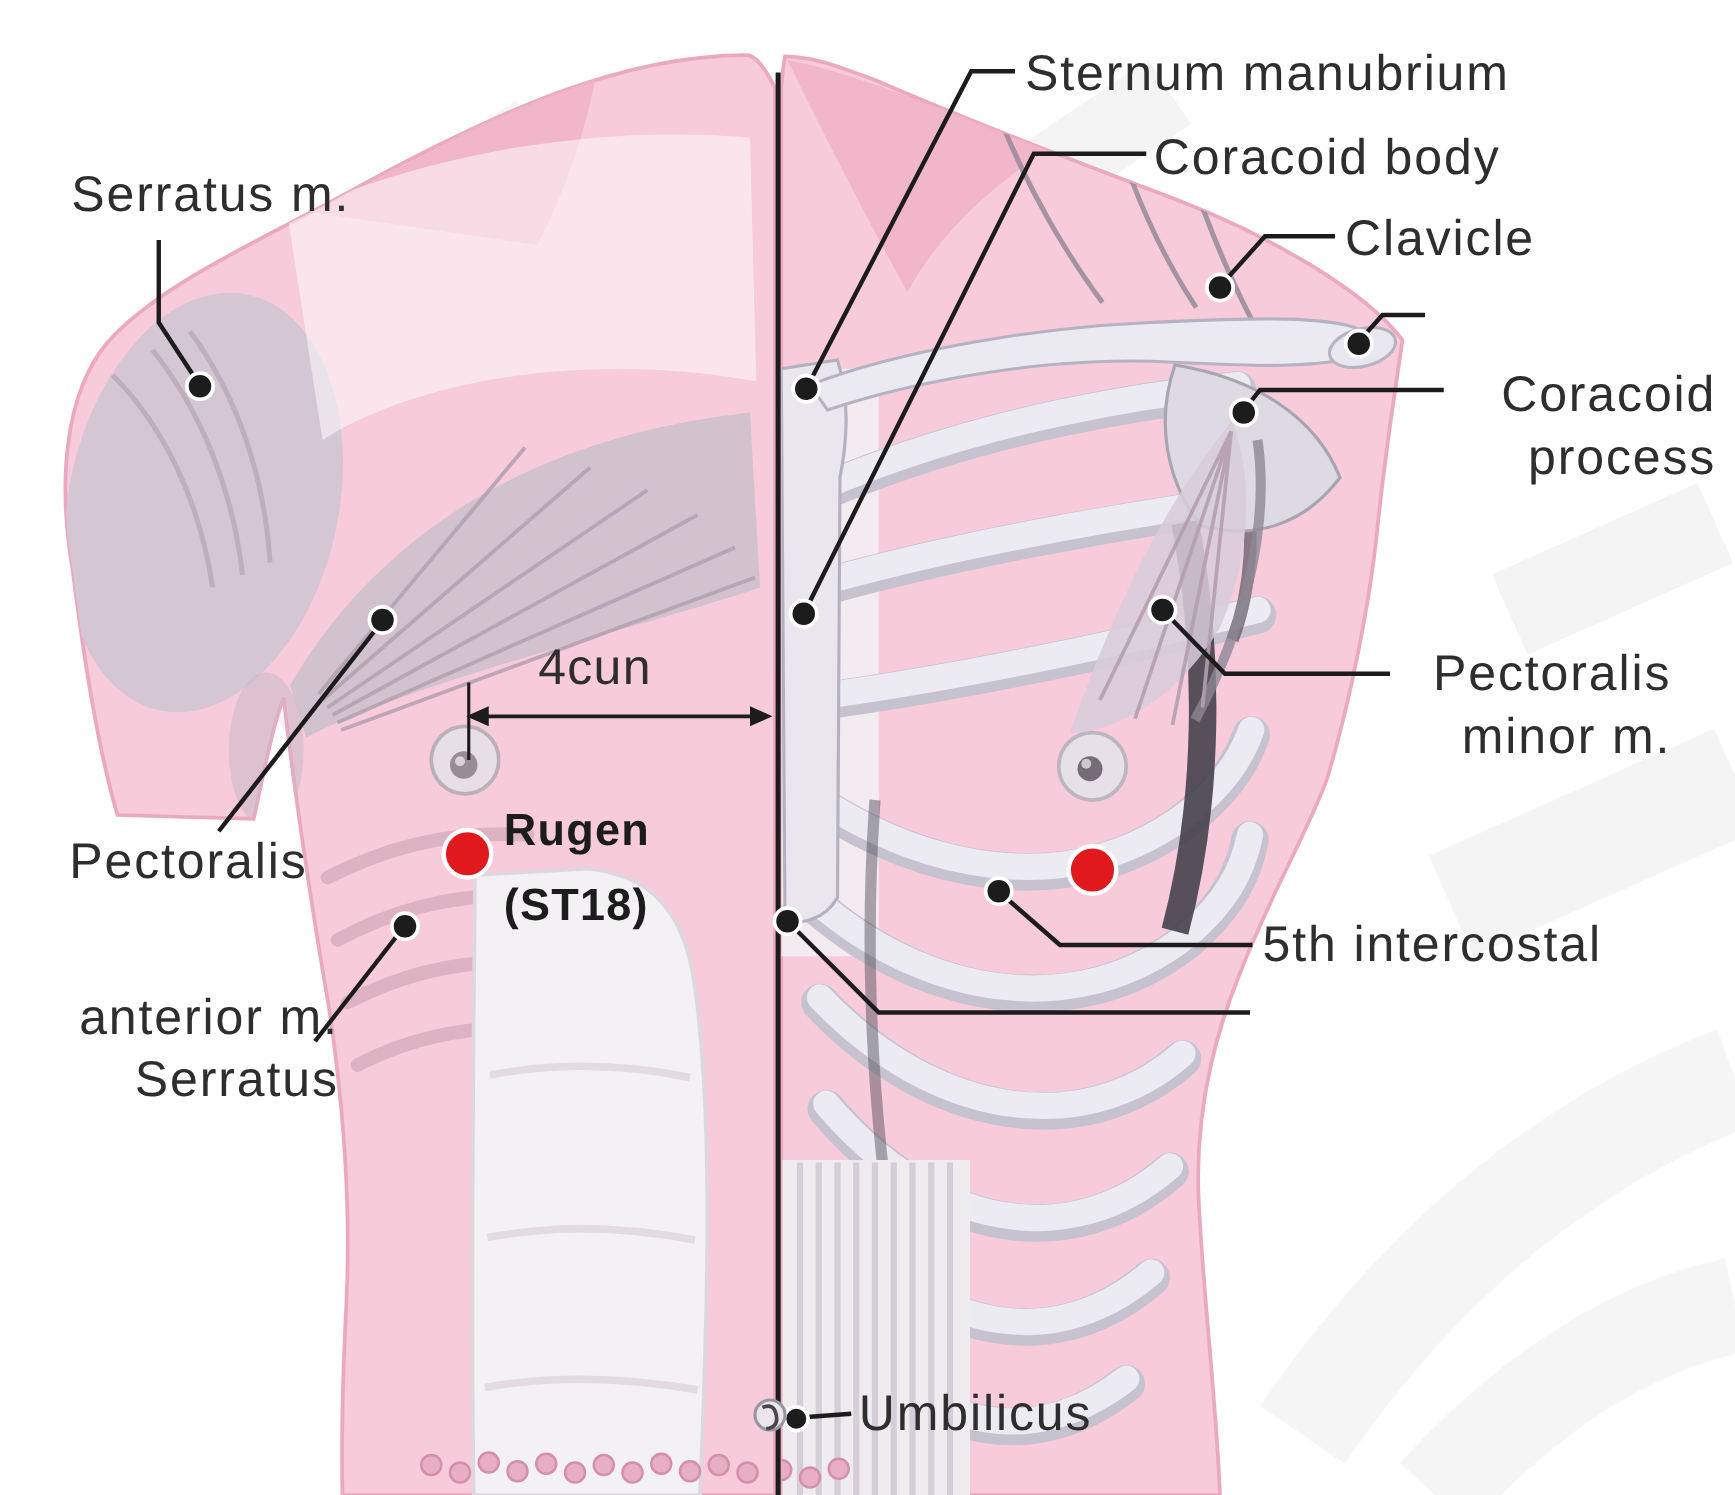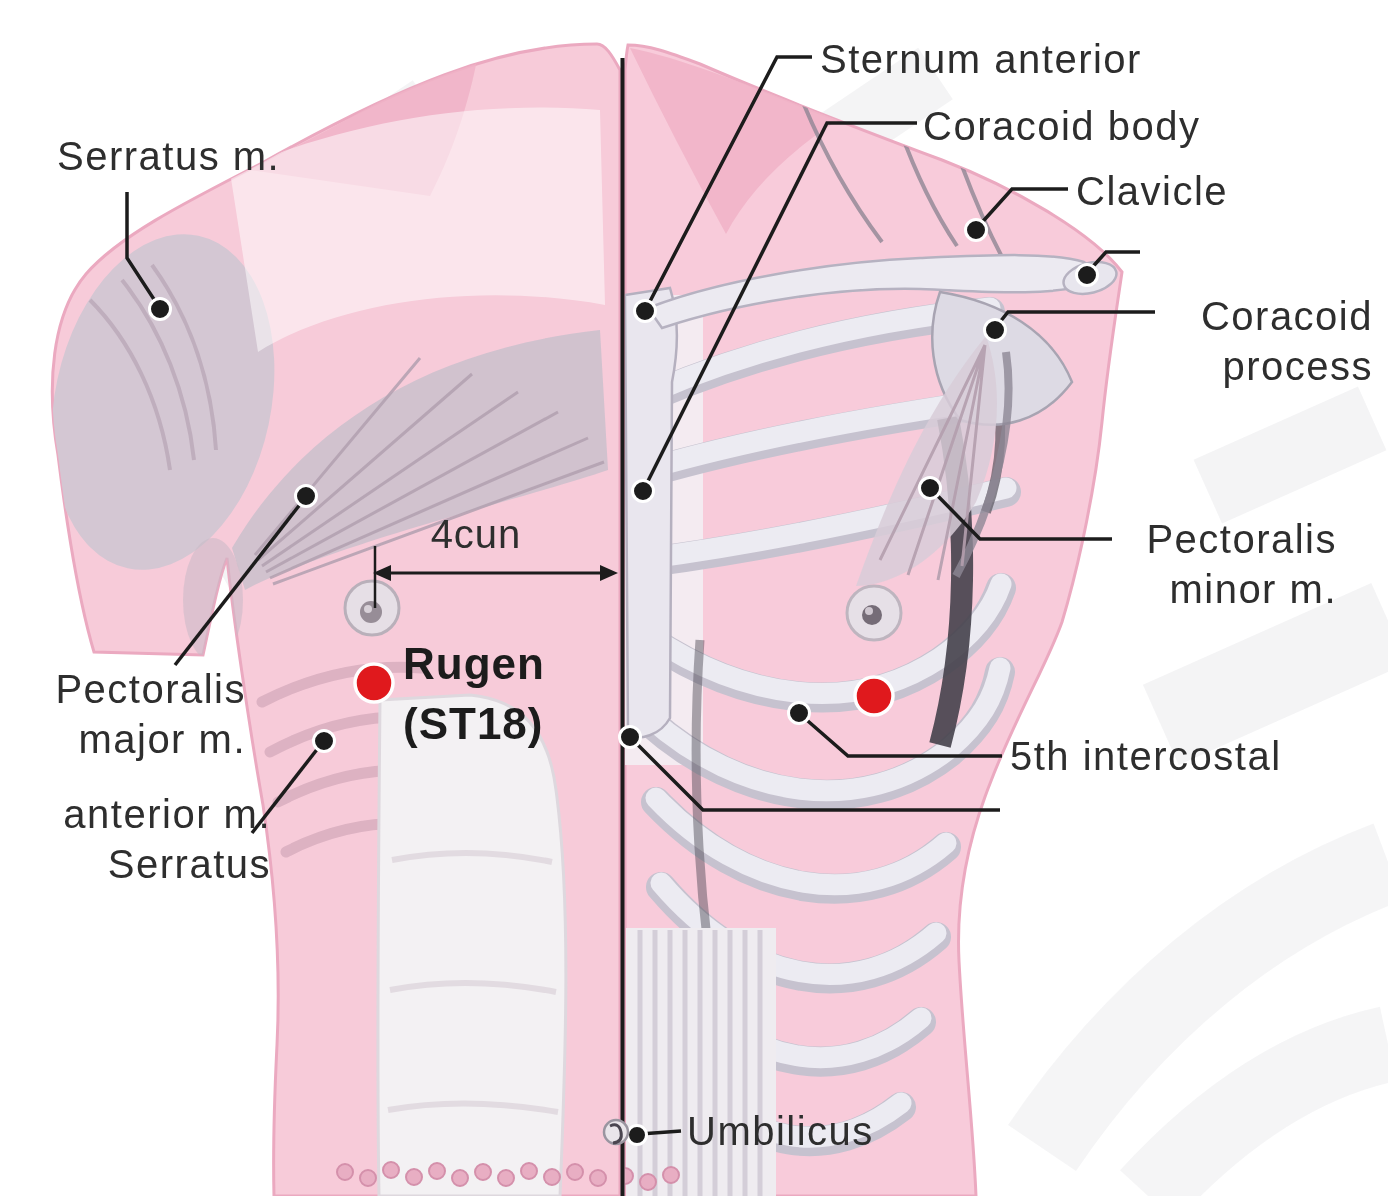--- a/index.html
+++ b/index.html
@@ -16,21 +16,21 @@
     color:#2e2e2e;
     font-size:40px;
     letter-spacing:1.5px;
     line-height:50px;
     white-space:nowrap;
   }
   .lbl.center{text-align:right;white-space:normal;}
   .lbl.two span{display:block;}
   .lbl.point{
     font-weight:bold;
-    font-size:44px;
+    font-size:36px;
     line-height:60px;
     letter-spacing:1px;
     color:#1c1c1c;
   }
   .lbl.measure{font-size:40px;letter-spacing:1px;}
 </style>
 </head>
 <body>
 
 <div class="stage">
@@ -234,21 +234,21 @@
     <g stroke="#1c1c1c" fill="#1c1c1c">
       <line x1="375" y1="546" x2="375" y2="608" stroke-width="2.5"></line>
       <line x1="378" y1="573" x2="613" y2="573" stroke-width="3"></line>
       <polygon points="373,573 391,565 391,581" stroke="none"></polygon>
       <polygon points="618,573 600,565 600,581" stroke="none"></polygon>
     </g>
   </svg>
 
   <div class="lbl" style="left:57px;top:131px;">Serratus m.</div>
 
-  <div class="lbl" style="left:820px;top:34px;">Sternum anterior</div>
+  <div class="lbl" style="left:820px;top:34px;">Sternum manubrium</div>
 
   <div class="lbl" style="left:923px;top:101px;">Coracoid body</div>
 
   <div class="lbl" style="left:1076px;top:166px;">Clavicle</div>
 
 
   <div class="lbl center two" style="left:1163px;top:291px;width:210px;">
     <span>Coracoid</span>
     <span>process</span>
   </div>
@@ -256,21 +256,20 @@
   <div class="lbl center two" style="left:1117px;top:514px;width:220px;">
     <span>Pectoralis</span>
     <span>minor m.</span>
   </div>
 
   <div class="lbl" style="left:1010px;top:731px;">5th intercostal</div>
 
 
   <div class="lbl center two" style="left:36px;top:664px;width:210px;">
     <span>Pectoralis</span>
-    <span>major m.</span>
   </div>
 
   <div class="lbl center two" style="left:41px;top:789px;width:230px;">
     <span>anterior m.</span>
     <span>Serratus</span>
   </div>
 
   <div class="lbl point two" style="left:403px;top:634px;">
     <span>Rugen</span>
     <span>(ST18)</span>

